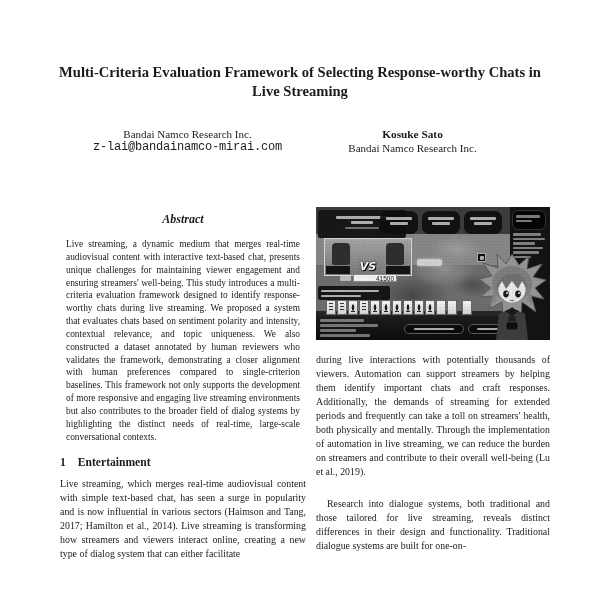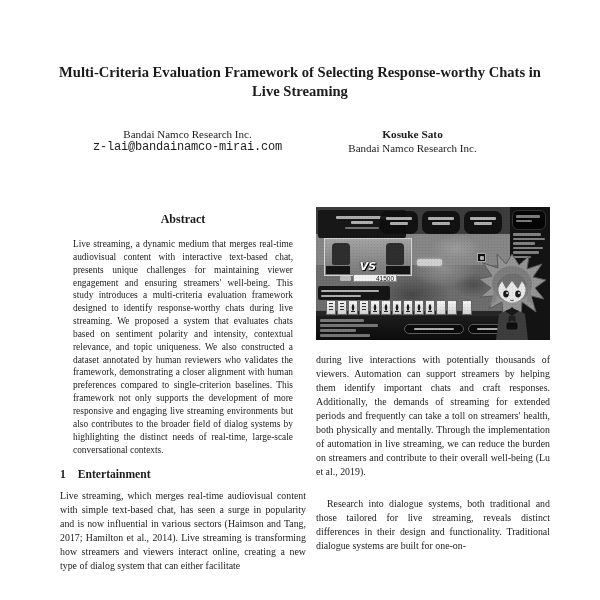--- a/index.html
+++ b/index.html
@@ -14,23 +14,23 @@
     text-align:center;font-size:14.6px;font-weight:bold;line-height:19px;
   }
   .authors{position:absolute;top:127px;left:75px;right:75px;display:flex;}
   .author{flex:1;text-align:center;}
   .a-name{font-size:11.3px;font-weight:bold;line-height:14px;}
   .a-aff{font-size:11px;line-height:14px;}
   .a-email{font-size:12px;line-height:13px;font-family:"Liberation Mono", monospace;letter-spacing:-0.2px;}
   
   .col-left{position:absolute;left:60px;width:246px;top:212px;}
   .col-right{position:absolute;left:316px;width:234px;top:207px;}
-  .abs-head{text-align:center;font-size:12px;font-weight:bold;margin:0 0 11px 0;}
+  .abs-head{text-align:center;font-size:12px;font-weight:bold;margin:0 0 11px 0;font-style:italic;}
   .abs-body{
-    margin:0 13px;font-size:9.4px;line-height:12.85px;text-align:justify;
+    margin:0 6px;font-size:9.4px;line-height:12.85px;text-align:justify;
   }
   .sec-head{margin-top:12px;font-size:11.6px;font-weight:bold;}
   .sec-head .sec-num{margin-right:12px;}
   .body-para{
     margin:8px 0 0 0;font-size:9.9px;line-height:14px;text-align:justify;
   }
   .body-para.indent{text-indent:11px;margin-top:18px;}
   .col-right .body-para.first{margin-top:13px;}
   
   figure{margin:0;}

